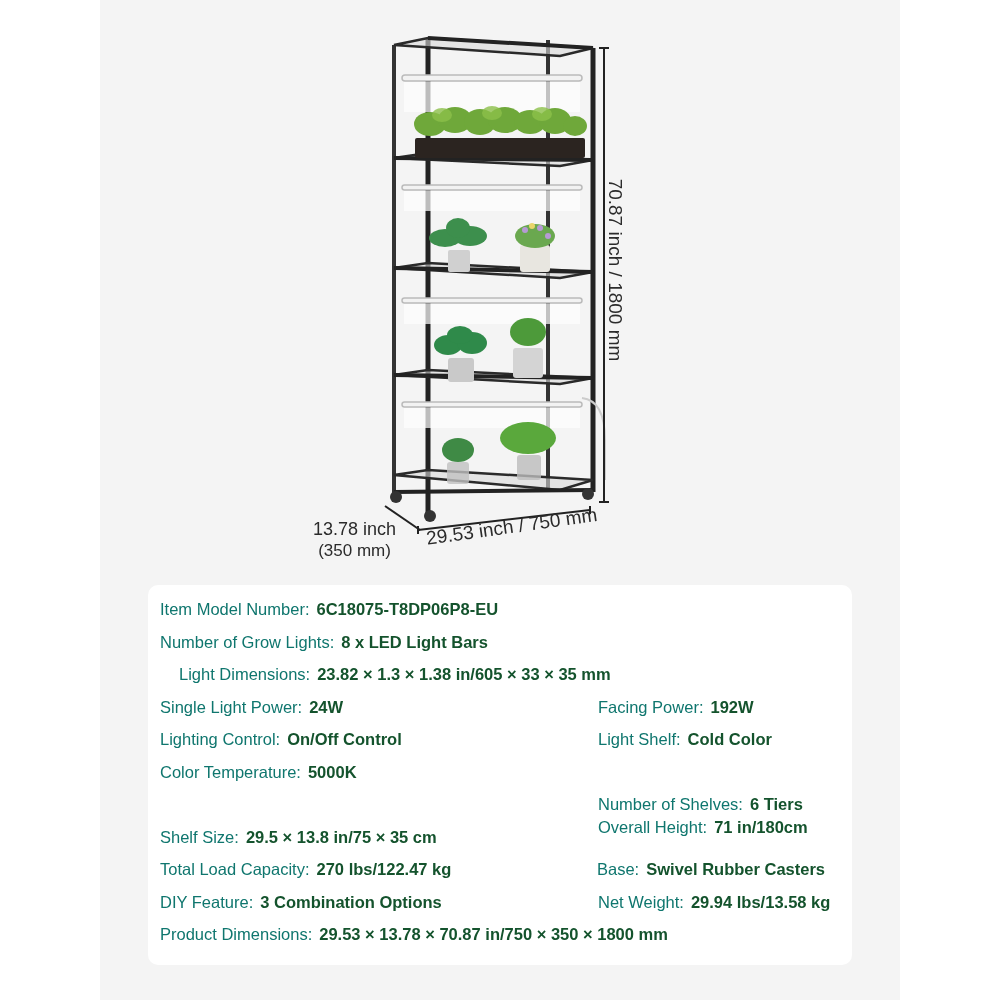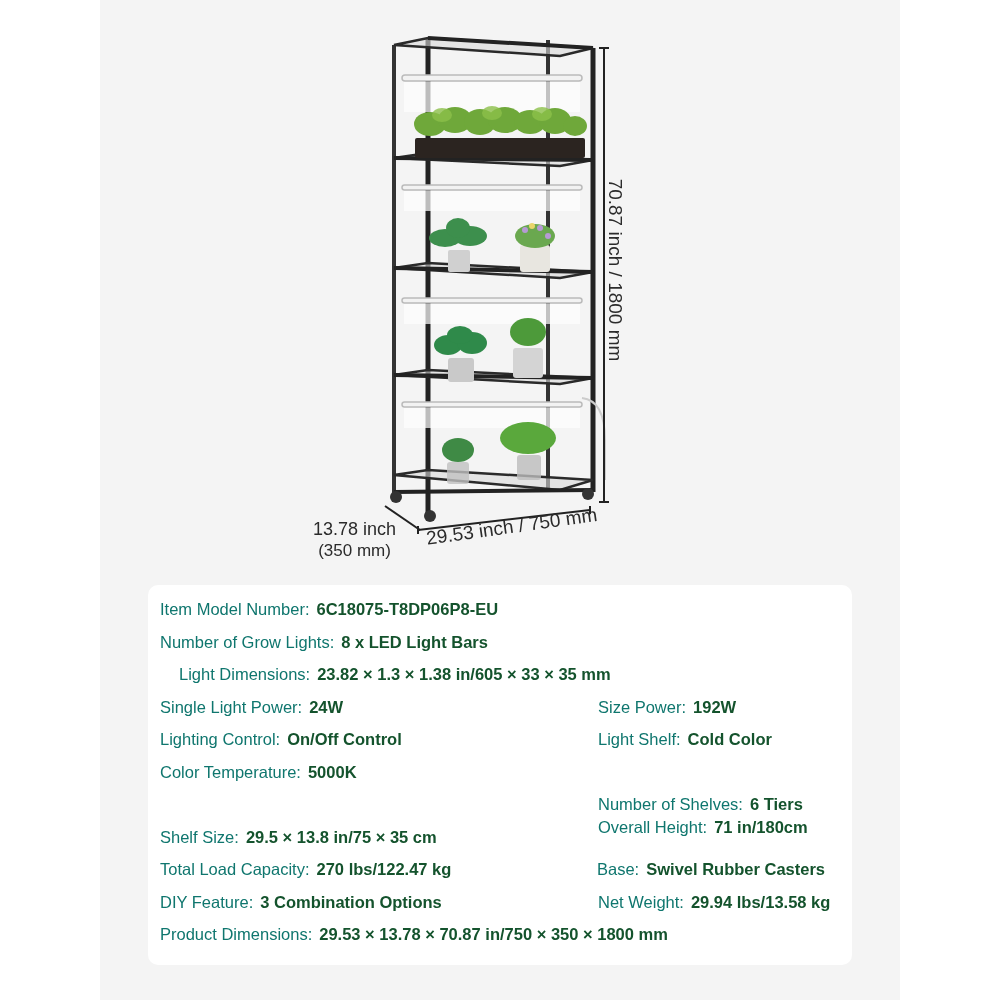--- a/index.html
+++ b/index.html
@@ -188,21 +188,21 @@
     <span class="lbl">Total Load Capacity:</span><span class="val">270 lbs/122.47 kg</span>
   </div>
   <div class="row" style="left:12px; top:308px;">
     <span class="lbl">DIY Feature:</span><span class="val">3 Combination Options</span>
   </div>
   <div class="row" style="left:12px; top:340px;">
     <span class="lbl">Product Dimensions:</span><span class="val">29.53 × 13.78 × 70.87 in/750 × 350 × 1800 mm</span>
   </div>
 
   <div class="row" style="left:450px; top:113px;">
-    <span class="lbl">Size Power:</span><span class="val">192W</span>
+    <span class="lbl">Facing Power:</span><span class="val">192W</span>
   </div>
   <div class="row" style="left:450px; top:145px;">
     <span class="lbl">Light Shelf:</span><span class="val">Cold Color</span>
   </div>
   <div class="row" style="left:450px; top:210px;">
     <span class="lbl">Number of Shelves:</span><span class="val">6 Tiers</span>
   </div>
   <div class="row" style="left:450px; top:233px;">
     <span class="lbl">Overall Height:</span><span class="val">71 in/180cm</span>
   </div>

